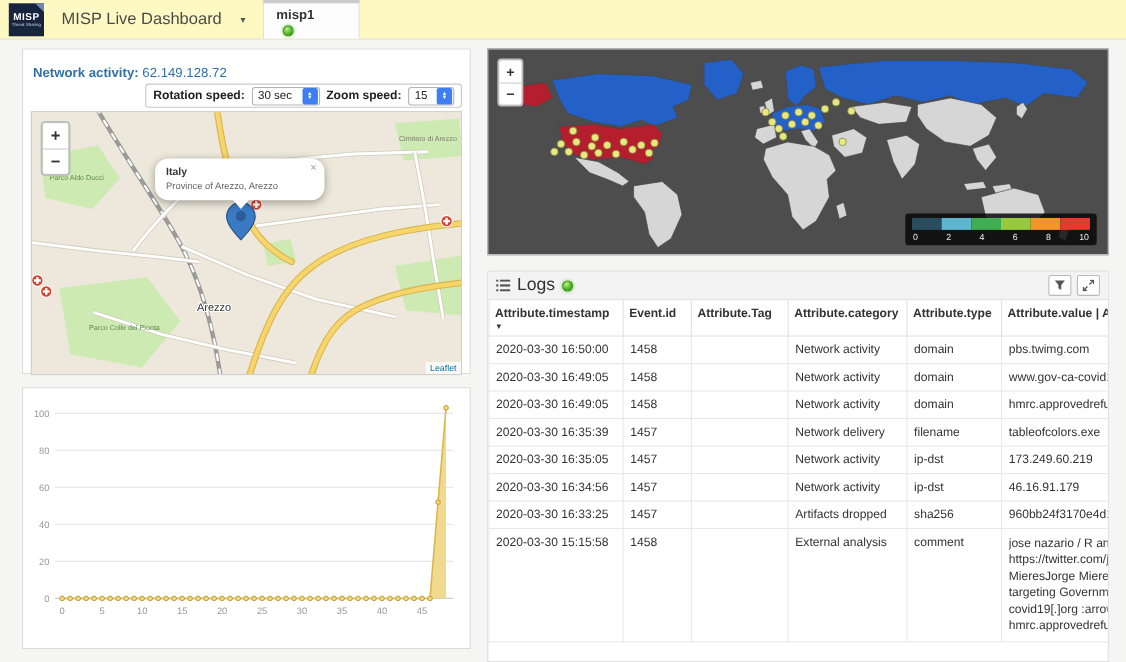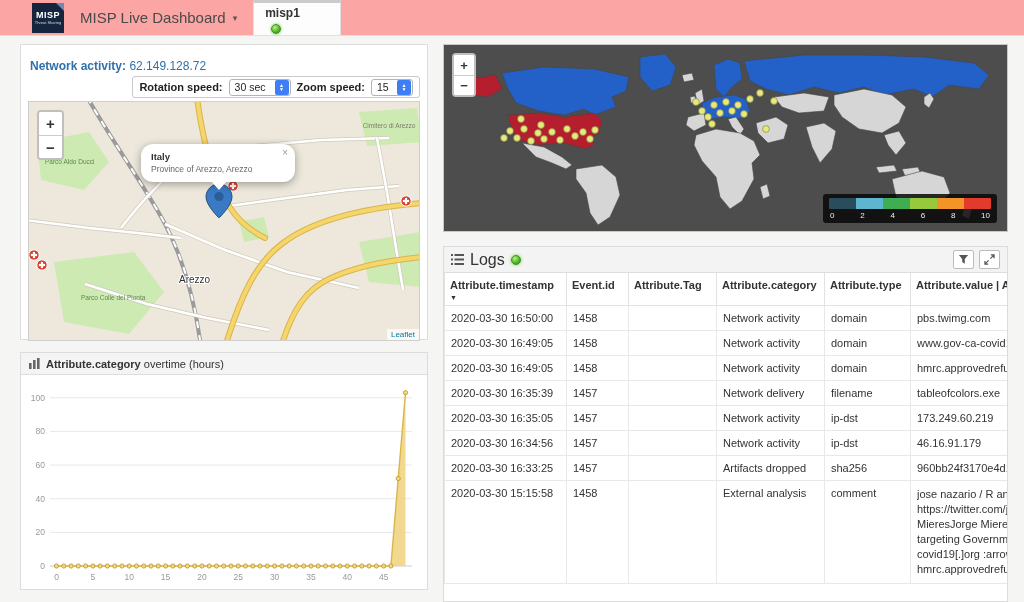--- a/index.html
+++ b/index.html
@@ -1,28 +1,28 @@
 <!DOCTYPE html>
 <html style="--accent-blue: #3071a9; --led-green: #46ad1d; --map-ocean: #4d4d4d; --map-land: #d6d6d6; --map-red: #b51f2d; --map-blue: #2361c9; --dot-yellow: #e9e97b; --chart-gold: #d9b64a; --chart-gold-fill: #f0d684;"><head>
 <meta charset="utf-8">
 <style>
   * { margin:0; padding:0; box-sizing:border-box; }
   html,body { width:1024px; height:602px; overflow:hidden; }
   body { font-family:"Liberation Sans", sans-serif; background:#f5f5f4; position:relative; }
 
   
-  .topbar { position:absolute; top:0; left:0; width:1024px; height:36px; background:#fca5a5;
-            border-bottom:1px solid #e0e0e0; display:flex; align-items:stretch;padding-left:24px; }
+  .topbar { position:absolute; top:0; left:0; width:1024px; height:36px; background:#fef9c3;
+            border-bottom:1px solid #e0e0e0; display:flex; align-items:stretch; }
   .logo { width:32px; height:30px; background:#16243e; margin:3px 6px 3px 8px; text-align:center;
           position:relative; flex:none; }
   .logo::after { content:""; position:absolute; top:0; right:0; border:4px solid transparent;
                  border-top-color:#6f87b5; border-right-color:#6f87b5; }
   .logo-title { color:#fff; font-weight:bold; font-size:9px; margin-top:7px; letter-spacing:.5px; }
   .logo-sub { color:#cdd6e6; font-size:4px; }
-  .app-title { display:flex; align-items:center; gap:7px; font-size:15px; color:#4a4a4a; margin-left:10px; padding-right:16px; }
+  .app-title { display:flex; align-items:center; gap:17px; font-size:15px; color:#4a4a4a; margin-left:10px; padding-right:16px; }
   .app-title .caret { font-size:9px; color:#555; }
   .tab { width:88px; border-left:1px solid #e0e0e0; border-right:1px solid #e0e0e0;
          border-top:3px solid #cbcbcb; background:#fdfdfd; padding:3px 0 0 11px; }
   .tab-label { font-size:12px; font-weight:bold; color:#333; display:block; }
   .led { display:inline-block; width:10px; height:10px; border-radius:50%;
          background:radial-gradient(circle at 35% 30%, #b9f08c, var(--led-green) 65%);
          border:1px solid #379212; box-shadow:0 0 3px rgba(90,190,50,.9); margin:2px 0 0 6px; }
 
   
   .col-left  { position:absolute; left:20px;  top:44px; width:408px; }
@@ -228,30 +228,20 @@
         <div class="popup-sub">Province of Arezzo, Arezzo</div>
         <span class="popup-close">×</span>
         <div class="popup-tip"></div>
       </div>
 
       <div class="attribution">Leaflet</div>
     </div>
   </section>
 
   <section class="panel chart-panel">
-    <div class="panel-header">
-      <span class="icon">
-        <svg width="11" height="11" viewBox="0 0 11 11">
-            <rect x="0" y="5" width="2.6" height="6" fill="#666"></rect>
-            <rect x="4" y="2" width="2.6" height="9" fill="#666"></rect>
-            <rect x="8" y="0" width="2.6" height="11" fill="#666"></rect>
-          </svg>
-      </span>
-      <span><b>Attribute.category</b><span> overtime (hours)</span></span>
-    </div>
     <svg id="cat-chart" width="404" height="206" viewBox="0 0 404 206">
         <line x1="28" x2="390" y1="188" y2="188" stroke="#cccccc" stroke-width="1"></line>
         <text x="23" y="191" text-anchor="end" class="tick-label">0</text>
         <line x1="28" x2="390" y1="154.3551401869159" y2="154.3551401869159" stroke="#e8e8e8" stroke-width="1"></line>
         <text x="23" y="157.3551401869159" text-anchor="end" class="tick-label">20</text>
         <line x1="28" x2="390" y1="120.71028037383176" y2="120.71028037383176" stroke="#e8e8e8" stroke-width="1"></line>
         <text x="23" y="123.71028037383176" text-anchor="end" class="tick-label">40</text>
         <line x1="28" x2="390" y1="87.06542056074767" y2="87.06542056074767" stroke="#e8e8e8" stroke-width="1"></line>
         <text x="23" y="90.06542056074767" text-anchor="end" class="tick-label">60</text>
         <line x1="28" x2="390" y1="53.42056074766356" y2="53.42056074766356" stroke="#e8e8e8" stroke-width="1"></line>

